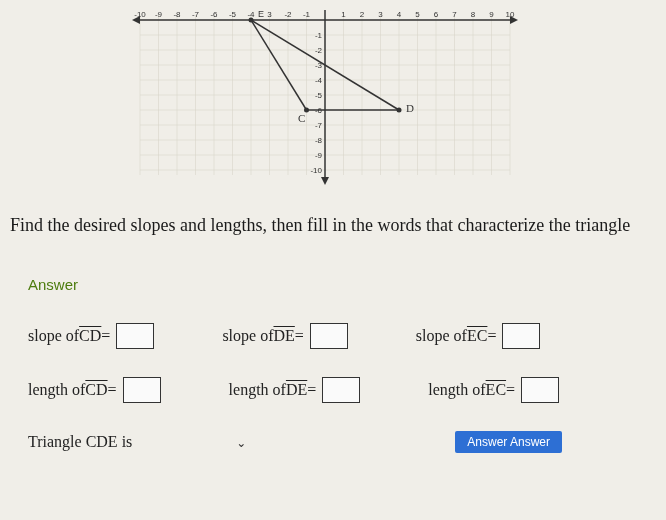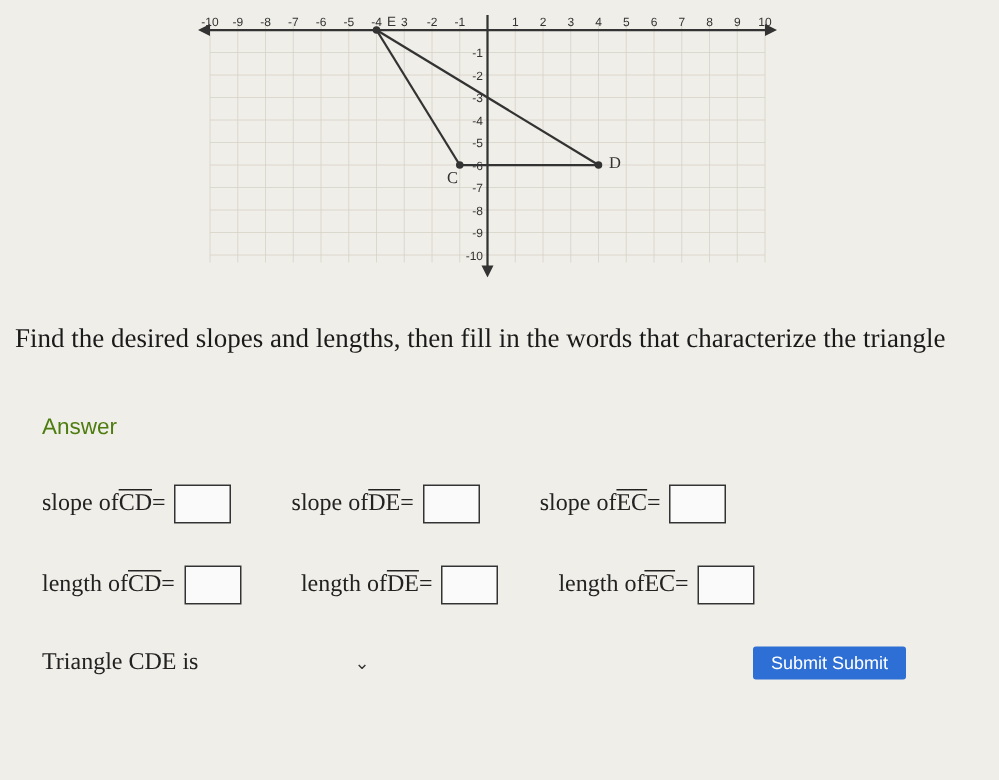--- a/index.html
+++ b/index.html
@@ -34,21 +34,21 @@
       margin: 40px 0 0 28px;
     }
     .answer-heading {
       font-size: 15px;
       color: #4d7c0f;
       font-family: Arial, sans-serif;
       margin-bottom: 30px;
     }
     .row {
       display: flex;
-      gap: 40px;
+      gap: 68px;
       margin-bottom: 28px;
       align-items: center;
     }
     .field {
       display: flex;
       align-items: center;
       font-family: 'Times New Roman', serif;
       font-size: 16px;
       color: #222;
       white-space: nowrap;
@@ -62,21 +62,21 @@
       border: 1px solid #333;
       background: #fafafa;
       margin-left: 6px;
       display: inline-block;
     }
     .bottom-row {
       display: flex;
       align-items: center;
       justify-content: space-between;
       margin-top: 10px;
-      padding-right: 62px;
+      padding-right: 104px;
     }
     .triangle-text {
       font-family: 'Times New Roman', serif;
       font-size: 16px;
       color: #222;
     }
     .submit-btn {
       background: #2d6fd4;
       color: #fff;
       font-family: Arial, sans-serif;
@@ -237,15 +237,15 @@
       <span> = </span>
       <span class="input-box"></span>
     </div>
   </div>
 
   <div class="bottom-row">
     <span class="triangle-text">
       <span>Triangle CDE is</span>
       <span class="dropdown-indicator">⌄</span>
     </span>
-    <button class="submit-btn">Submit Submit</button>
+    <button class="submit-btn">Answer Answer</button>
   </div>
 </div>
 
 </body></html>

